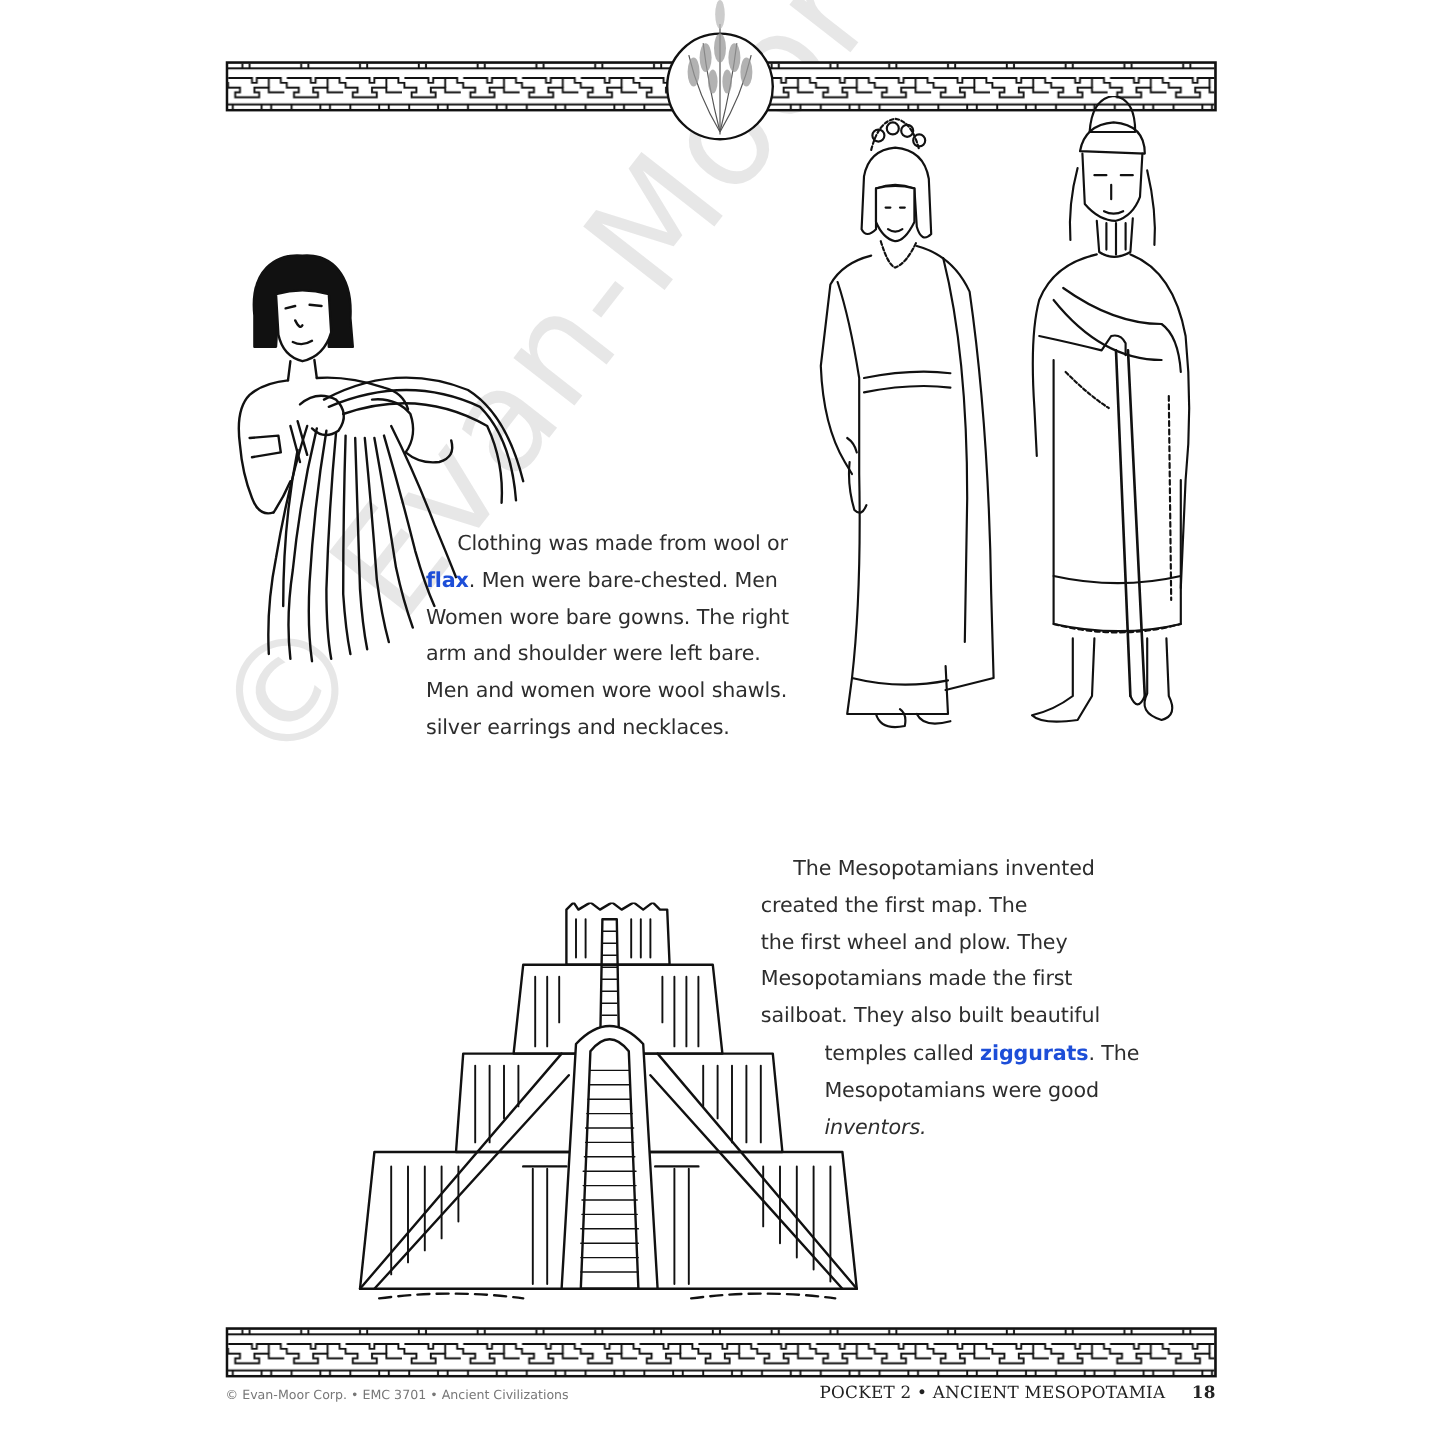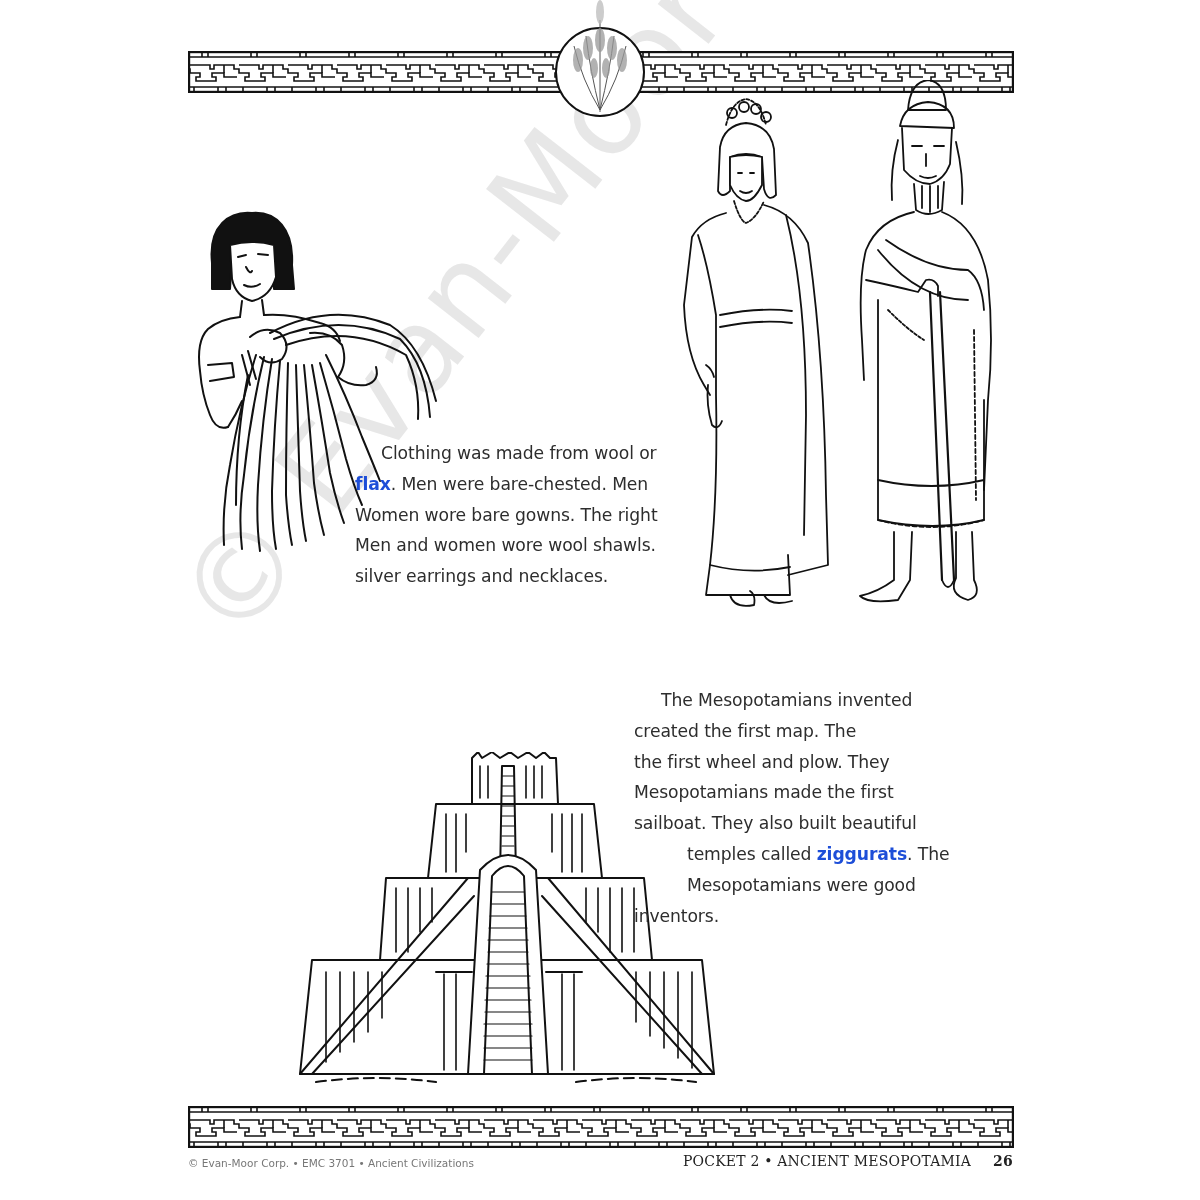--- a/index.html
+++ b/index.html
@@ -178,38 +178,39 @@
     </g>
     <path d="M140 220 L176 220 M250 220 L286 220"></path>
     <path d="M20 330 Q80 322 140 330 M280 330 Q340 322 400 330" stroke-dasharray="10 6"></path>
   </svg>
 </div>
 
 <div class="para" style="left:355px; top:438px;">
   <span class="line" style="padding-left:26px;"><span>Clothing was made from wool or</span></span>
   <span class="line"><b>flax</b><span>. Men were bare-chested. Men</span></span>
   <span class="line">Women wore bare gowns. The right</span>
+  <span class="line">arm and shoulder were left bare.</span>
   <span class="line">Men and women wore wool shawls.</span>
   <span class="line">silver earrings and necklaces.</span>
 </div>
 
 <div class="para" style="left:634px; top:685px;">
-  <span class="line" style="padding-left:27px;">The Mesopotamians invented</span>
+  <span class="line" style="padding-left:27px;margin-top:24px;">The Mesopotamians invented</span>
   <span class="line">created the first map. The</span>
   <span class="line">the first wheel and plow. They</span>
   <span class="line">Mesopotamians made the first</span>
   <span class="line">sailboat. They also built beautiful</span>
   <span class="line" style="padding-left:53px;"><span>temples called </span><b>ziggurats</b><span>. The</span></span>
   <span class="line" style="padding-left:53px;">Mesopotamians were good</span>
-  <span class="line" style="">inventors.</span>
+  <span class="line" style="padding-left:53px;font-style:italic;">inventors.</span>
 </div>
 
 <div class="band" style="top:1106px;">
   <svg width="826" height="42" viewBox="0 0 826 42">
     <rect x="1" y="1" width="824" height="40" fill="#fff" stroke="#111" stroke-width="2.4"></rect>
     <rect x="2" y="2" width="822" height="38" fill="url(#keyPat)"></rect>
   </svg>
 </div>
 
 <div class="footer-left">© Evan-Moor Corp. • EMC 3701 • Ancient Civilizations</div>
 <div class="footer-right">
-  <span>POCKET 2 • ANCIENT MESOPOTAMIA</span><span class="pg">26</span>
+  <span>POCKET 2 • ANCIENT MESOPOTAMIA</span><span class="pg">18</span>
 </div>
 
 </body></html>

